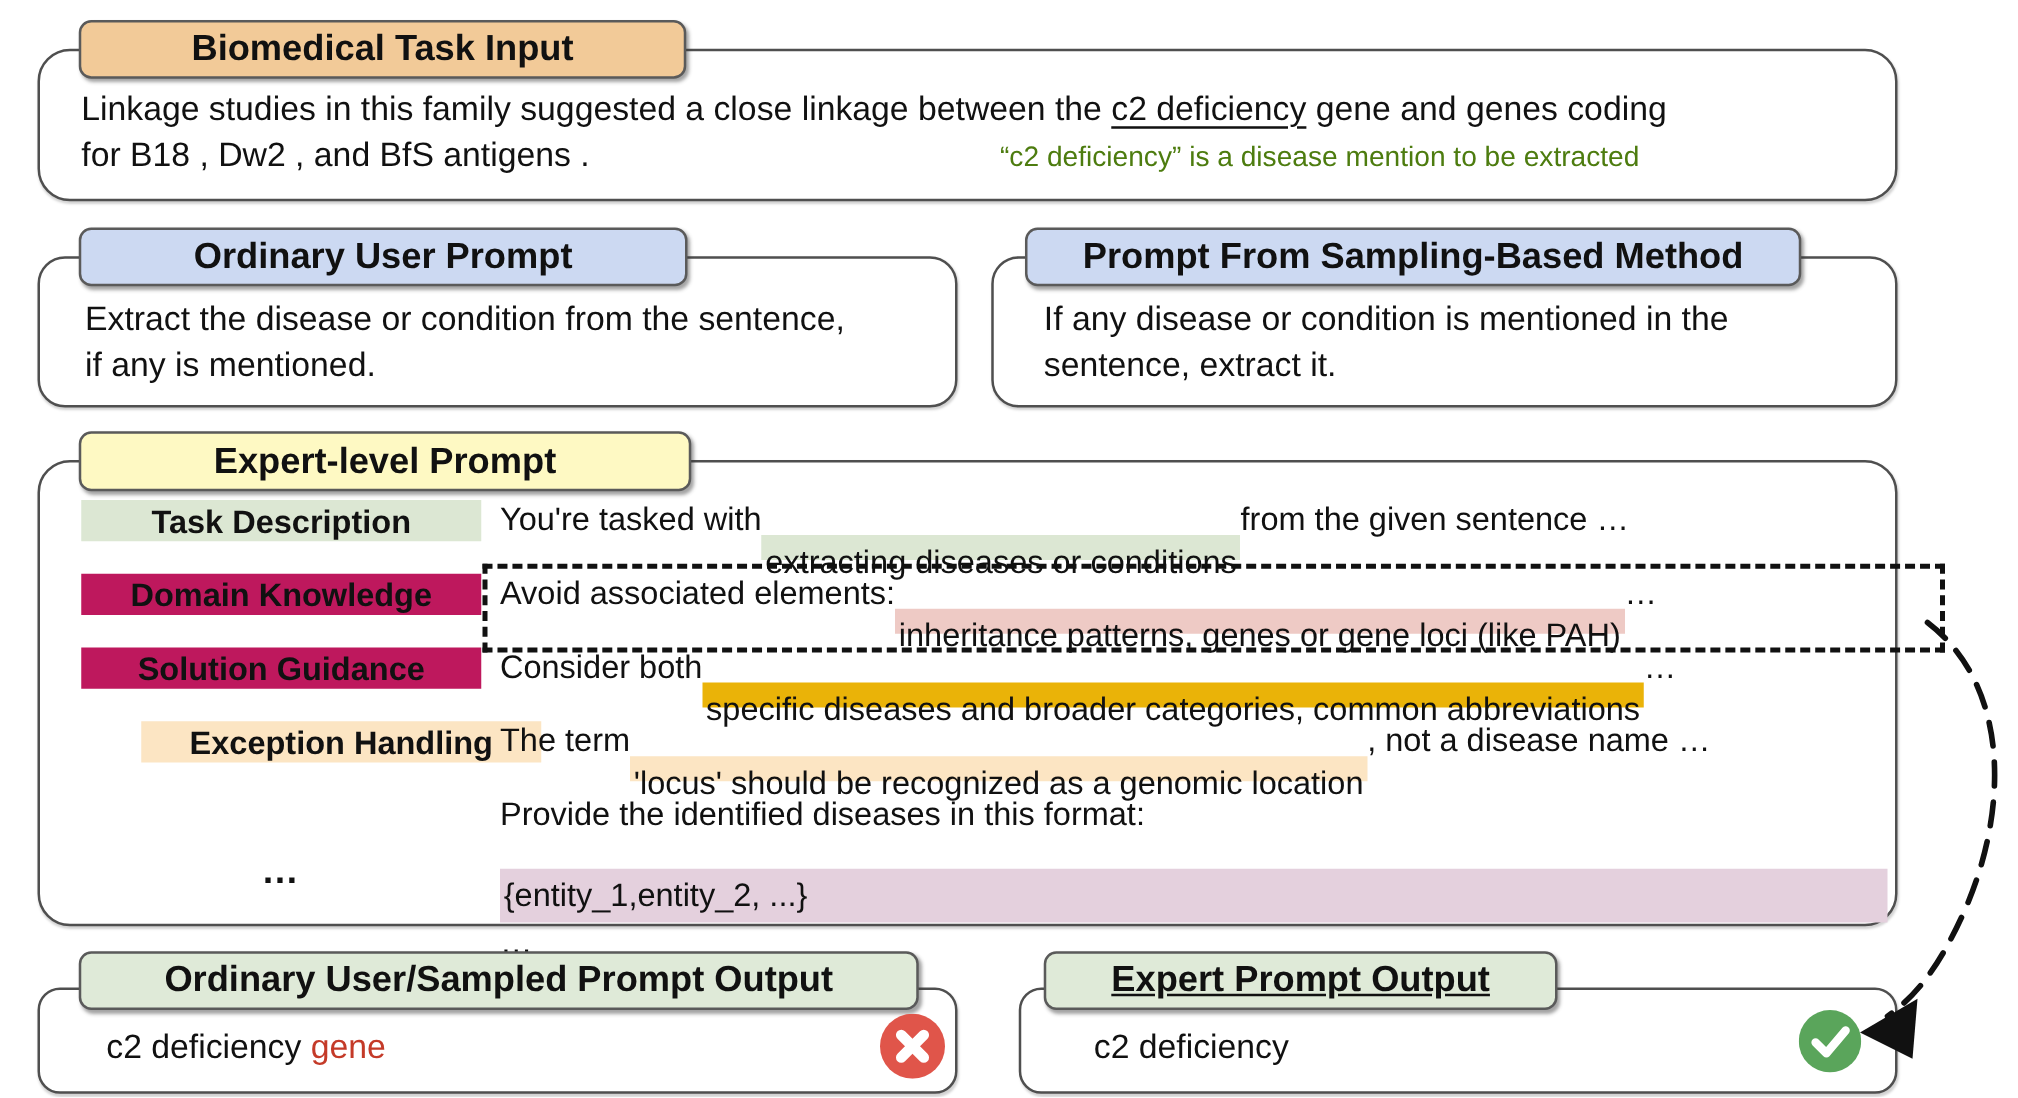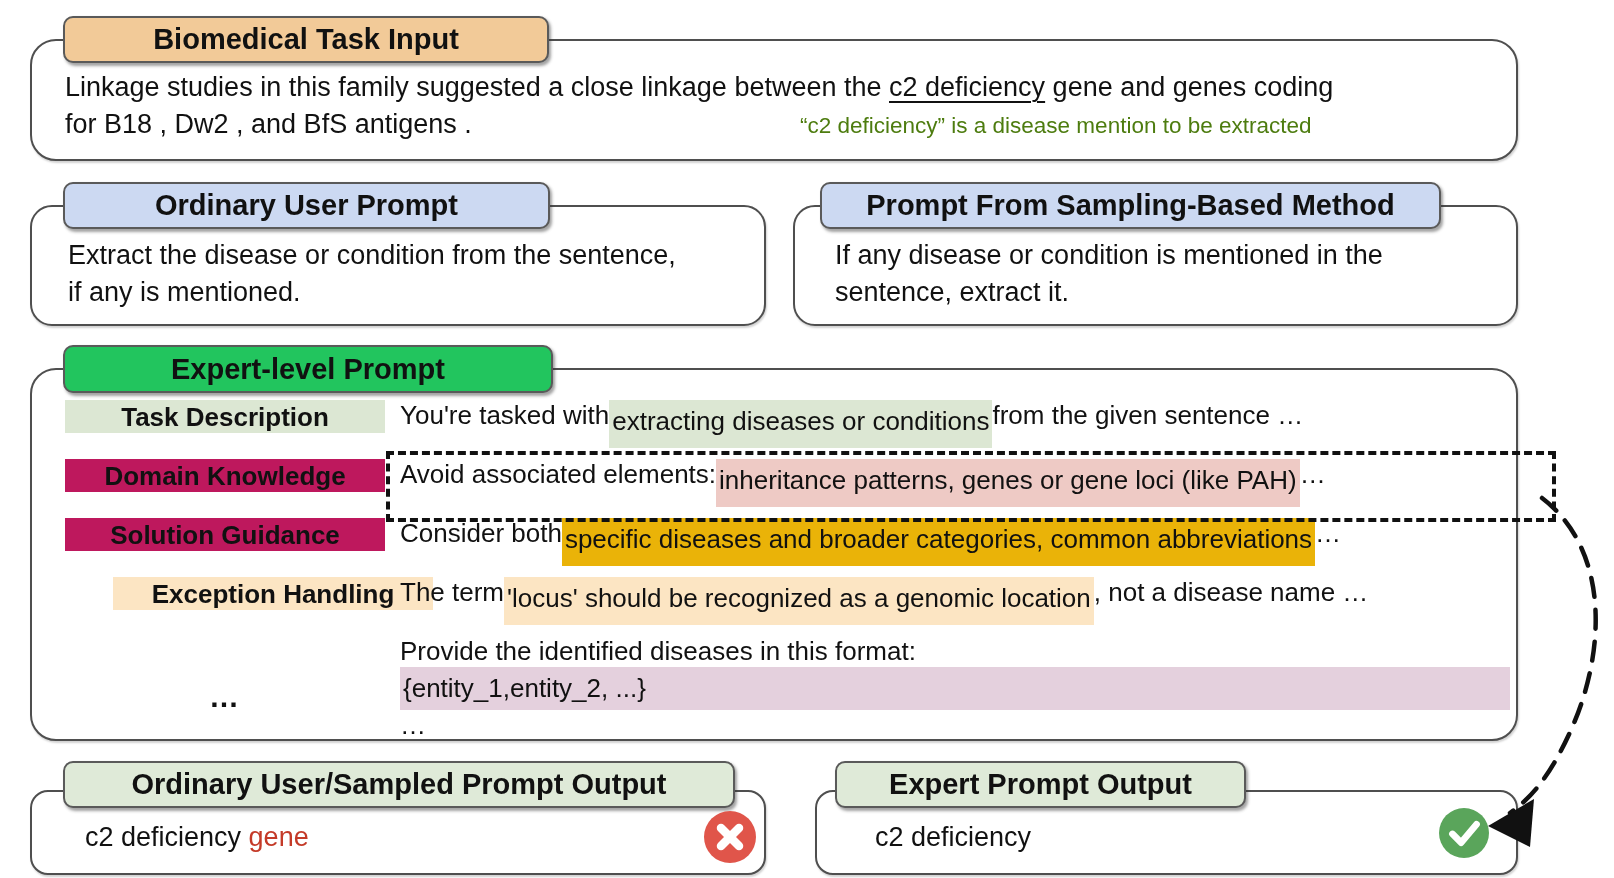--- a/index.html
+++ b/index.html
@@ -22,21 +22,21 @@
   .annotation{position:absolute;font-size:22.5px;white-space:nowrap;z-index:2;}
   .row-label{
     position:absolute;left:65px;width:320px;height:33px;z-index:2;
     display:flex;align-items:flex-end;justify-content:center;
     font-weight:bold;font-size:26px;
   }
   .row-content{
     position:absolute;left:400px;height:48px;z-index:2;width:1110px;
     display:flex;font-size:26px;white-space:nowrap;
   }
-  .row-content .hl{padding:6px 3px;}
+  .row-content .hl{padding:6px 3px;margin-top:28px;}
   .ellipsis-more{
     position:absolute;left:65px;width:320px;top:680px;z-index:2;
     text-align:center;font-weight:bold;font-size:30px;letter-spacing:2px;
   }
   .dashed-frame{
     position:absolute;left:386px;top:451px;width:1162px;height:63px;
     border:4px dashed #111;z-index:3;background:transparent;
   }
   .status-icon{position:absolute;z-index:4;}
   .arrow-overlay{position:absolute;left:0;top:0;width:1614px;height:878px;z-index:5;pointer-events:none;}
@@ -69,21 +69,21 @@
   <div class="panel" style="left:793px;top:205px;width:721px;height:117px;border-radius:22px;"></div>
   <div class="tab" style="left: 820px; top: 182px; width: 617px; height: 43px; background-color: rgb(204, 217, 242);">
     <span>Prompt From Sampling-Based Method</span>
   </div>
   <div class="bodytext" style="left:835px;top:237px;">
     <div>If any disease or condition is mentioned in the</div>
     <div>sentence, extract it.</div>
   </div>
 
   <div class="panel" style="left:30px;top:368px;width:1484px;height:369px;"></div>
-  <div class="tab" style="left: 63px; top: 345px; width: 486px; height: 44px; background-color: #22c55e;">
+  <div class="tab" style="left: 63px; top: 345px; width: 486px; height: 44px; background-color: #fef9c3;">
     <span>Expert-level Prompt</span>
   </div>
 
   <div class="row-label" style="top: 400px; background-color: rgb(220, 231, 211);">
       <span>Task Description</span>
     </div>
   <div class="row-content" style="top:400px;">
       <span>You're tasked with </span>
       <span class="hl" style="background-color: rgb(220, 231, 211);">extracting diseases or conditions</span>
       <span> from the given sentence …</span>
@@ -130,21 +130,21 @@
     <span>Ordinary User/Sampled Prompt Output</span>
   </div>
   <div class="result-text" style="left:85px;top:822px;"><span>c2 deficiency </span><span style="color: rgb(196, 58, 40);">gene</span></div>
   <svg class="status-icon" style="left:704px;top:811px;" width="52" height="52" viewBox="0 0 52 52">
     <circle cx="26" cy="26" r="26" style="fill: rgb(224, 85, 74);"></circle>
     <line x1="17" y1="17" x2="35" y2="35" stroke="#ffffff" stroke-width="8.5" stroke-linecap="round"></line>
     <line x1="35" y1="17" x2="17" y2="35" stroke="#ffffff" stroke-width="8.5" stroke-linecap="round"></line>
   </svg>
 
   <div class="panel" style="left:815px;top:790px;width:699px;height:81px;border-radius:18px;"></div>
-  <div class="tab" style="left: 835px; top: 761px; width: 407px; height: 43px; background-color: rgb(223, 234, 216);">
+  <div class="tab" style="left: 835px; top: 761px; width: 407px; height: 43px; background-color: rgb(223, 234, 216); text-decoration: underline;">
     <span>Expert Prompt Output</span>
   </div>
   <div class="result-text" style="left:875px;top:822px;">c2 deficiency</div>
   <svg class="status-icon" style="left:1439px;top:808px;" width="50" height="50" viewBox="0 0 52 52">
     <circle cx="26" cy="26" r="26" style="fill: rgb(90, 165, 91);"></circle>
     <path d="M14 27 L23 36 L39 17" fill="none" stroke="#ffffff" stroke-width="7" stroke-linecap="round" stroke-linejoin="round"></path>
   </svg>
 
   <svg class="arrow-overlay" viewBox="0 0 1614 878">
     <path d="M 1542 498 C 1610 550 1606 652 1571 730 C 1552 772 1534 796 1510 813" fill="none" stroke="#111111" stroke-width="4.5" stroke-dasharray="19 13" stroke-linecap="round"></path>

